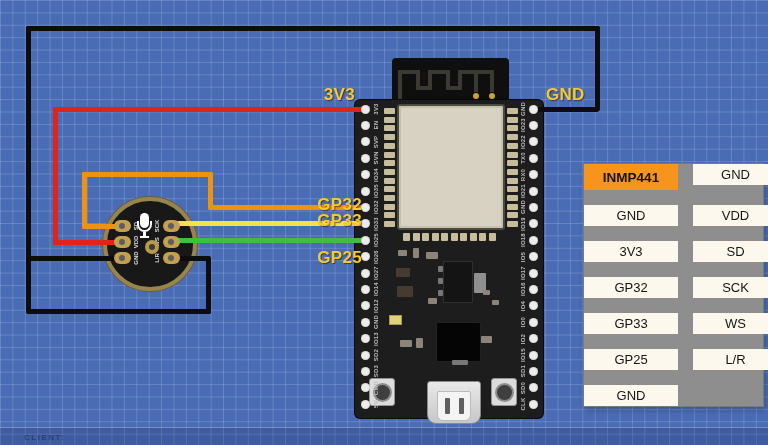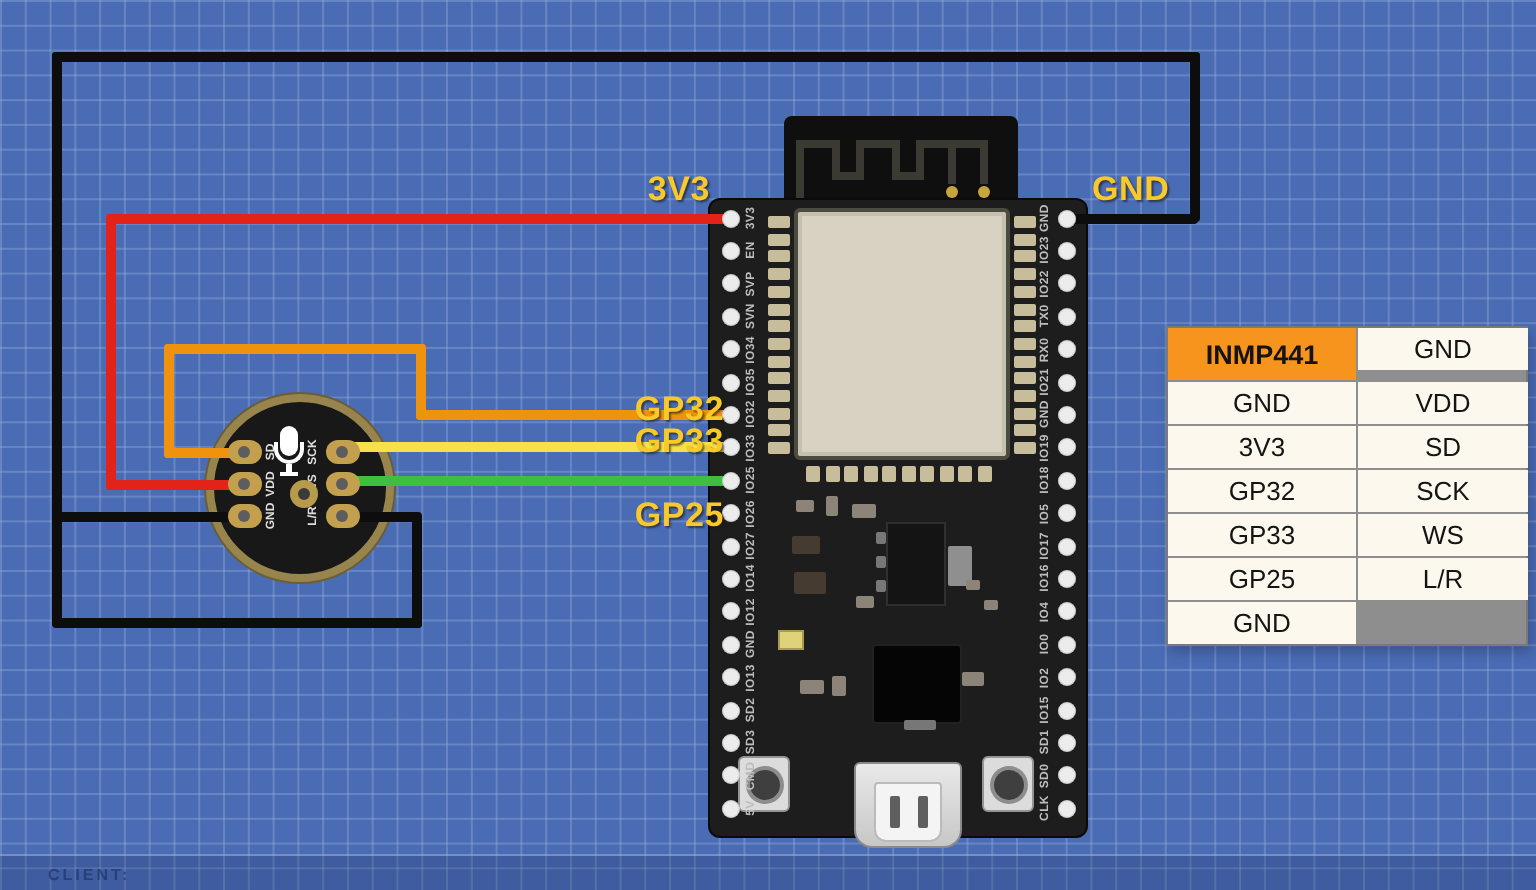--- a/index.html
+++ b/index.html
@@ -60,21 +60,21 @@
   .mic-cap{left:140px;top:213px;width:9px;height:15px;background:#fff;border-radius:4.5px;}
   .mic-u{left:137px;top:221px;width:15px;height:11px;border:2px solid #fff;border-top:none;
     border-radius:0 0 8px 8px;box-sizing:border-box;}
   .mic-stem{left:143px;top:232px;width:3px;height:4px;background:#fff;}
   .mic-base{left:140px;top:236px;width:9px;height:2px;background:#fff;}
   
   .wlabel{position:absolute;font-size:17px;font-weight:bold;color:var(--label-yellow);
     text-shadow:1px 1px 1px rgba(25,25,25,0.6);letter-spacing:0.3px;text-align:right;}
   
   .pin-table{left:583px;top:163px;width:179px;display:grid;grid-template-columns:94px 85px;
-    gap:1px;background:#8e8e8e;border:1px solid #7a7a7a;box-shadow:2px 3px 6px rgba(0,0,0,0.22);}
+    gap:15px;background:#8e8e8e;border:1px solid #7a7a7a;box-shadow:2px 3px 6px rgba(0,0,0,0.22);}
   .tcell{background:#fcf8ee;height:21px;display:flex;align-items:center;justify-content:center;
     font-size:13px;color:#141414;}
   .tcell.thead{background:var(--table-header-orange);height:26px;font-weight:bold;font-size:13.5px;}
   
   .footer{left:0;bottom:0;width:768px;height:18px;background:rgba(22,38,84,0.22);
     border-top:1px solid rgba(190,205,235,0.45);box-sizing:border-box;}
   .footer-label{position:absolute;left:24px;top:5px;font-size:8px;font-weight:bold;
     letter-spacing:1.5px;color:rgba(25,45,95,0.6);}
 </style>
 </head>

